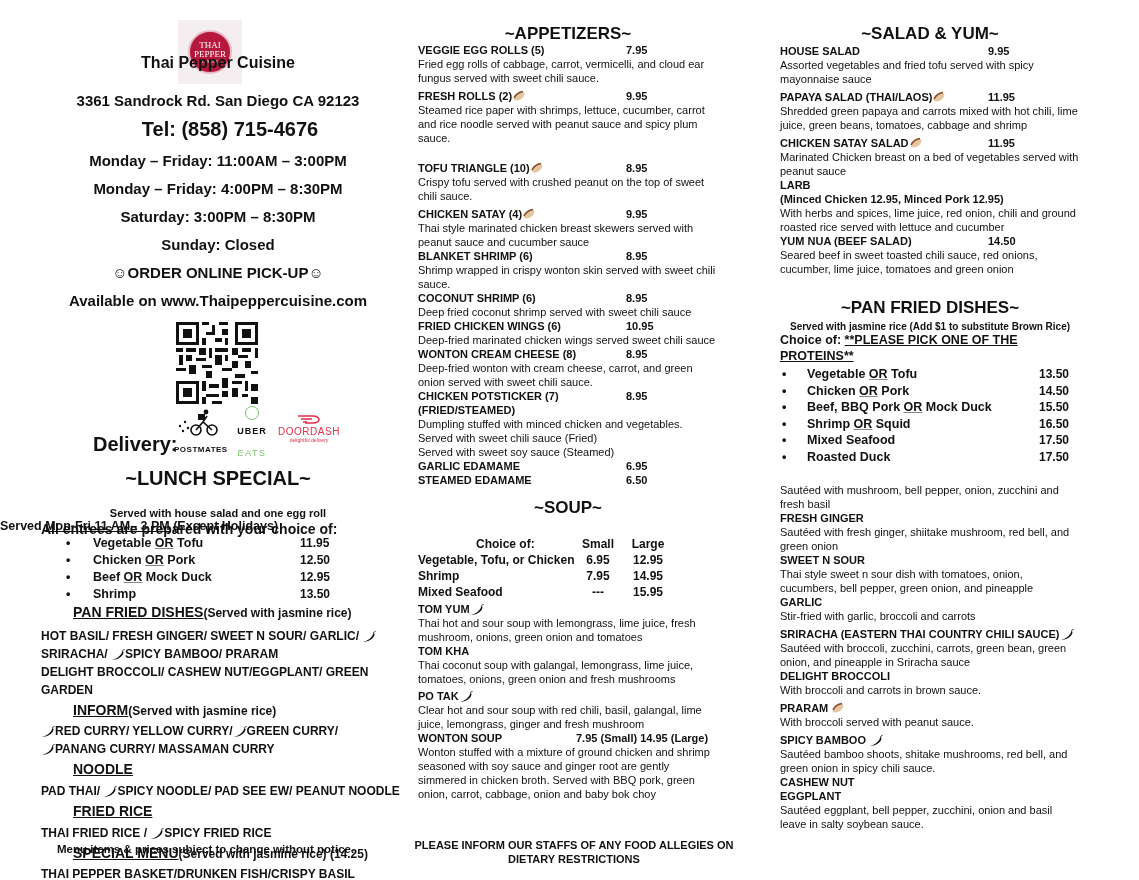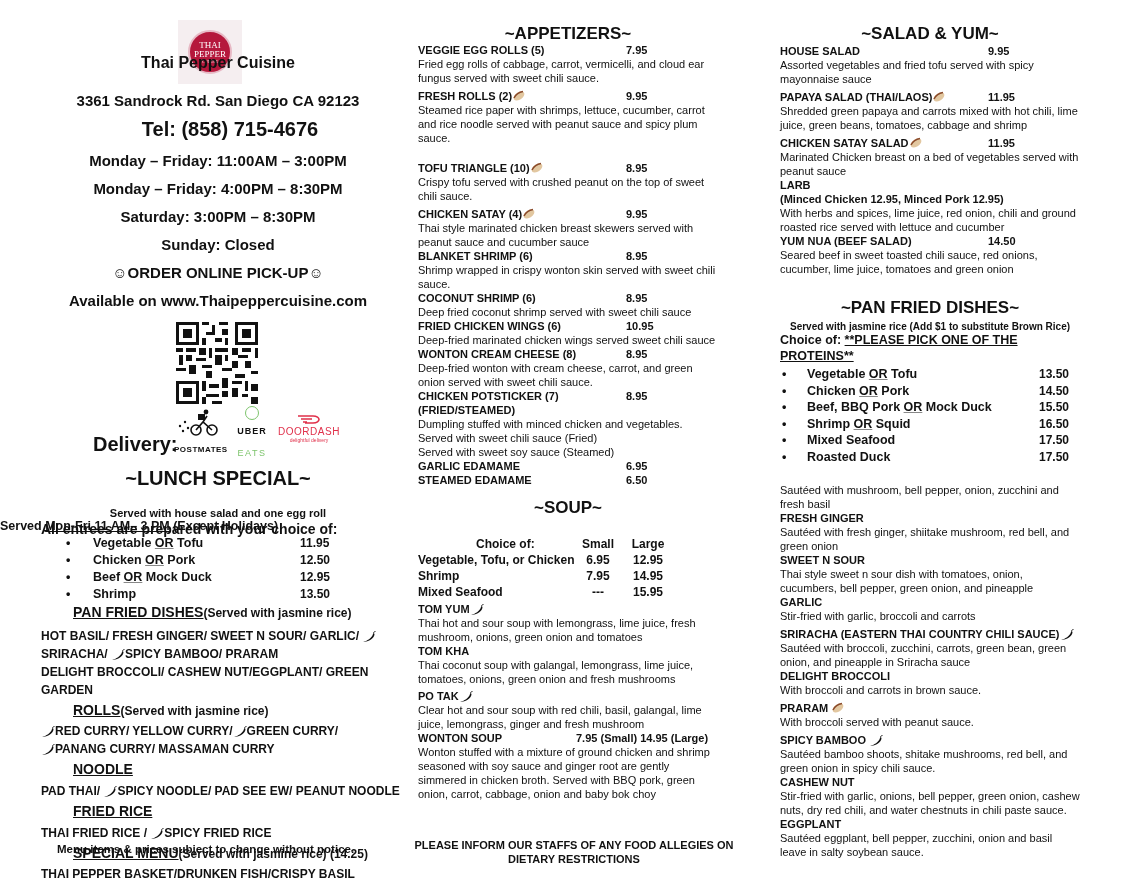--- a/index.html
+++ b/index.html
@@ -248,21 +248,21 @@
 
   <div class="lunch-cats">
     <div class="cat-head"><span>PAN FRIED DISHES</span><span class="paren"> (Served with jasmine rice)</span></div>
     <div class="cat-line" style="margin-top:3px"><span>HOT BASIL/ FRESH GINGER/ SWEET N SOUR/ GARLIC/ </span><span class="chili"><svg>
             <use href="#chili-sym"></use>
           </svg></span></div>
     <div class="cat-line"><span>SRIRACHA/ </span><span class="chili"><svg>
             <use href="#chili-sym"></use>
           </svg></span><span>SPICY BAMBOO/ PRARAM</span></div>
     <div class="cat-line">DELIGHT BROCCOLI/ CASHEW NUT/EGGPLANT/ GREEN GARDEN</div>
-    <div class="cat-head"><span>ROLLS</span><span class="paren"> (Served with jasmine rice)</span></div>
+    <div class="cat-head"><span>INFORM</span><span class="paren"> (Served with jasmine rice)</span></div>
     <div class="cat-line"><span class="chili"><svg>
             <use href="#chili-sym"></use>
           </svg></span><span>RED CURRY/ YELLOW CURRY/</span><span class="chili"><svg>
             <use href="#chili-sym"></use>
           </svg></span><span>GREEN CURRY/</span></div>
     <div class="cat-line"><span class="chili"><svg>
             <use href="#chili-sym"></use>
           </svg></span><span>PANANG CURRY/ MASSAMAN CURRY</span></div>
     <div class="cat-head">NOODLE</div>
     <div class="cat-line" style="margin-top:2px"><span>PAD THAI/ </span><span class="chili"><svg>
@@ -486,21 +486,20 @@
         <div class="item-desc">With broccoli served with peanut sauce.</div>
       </div>
       <div style="margin-top:4px">
         <div class="item-head"><span>SPICY BAMBOO</span> <span class="chili"><svg>
                 <use href="#chili-sym"></use>
               </svg></span></div>
         <div class="item-desc">Sautéed bamboo shoots, shitake mushrooms, red bell, and green onion in spicy chili sauce.</div>
       </div>
       <div>
         <div class="item-head">CASHEW NUT</div>
-        <div class="item-desc">Stir-fried with garlic, onions, bell pepper, green onion, cashew nuts, dry red chili, and water chestnuts in chili paste sauce.</div>
       </div>
       <div>
         <div class="item-head">EGGPLANT</div>
         <div class="item-desc">Sautéed eggplant, bell pepper, zucchini, onion and basil leave in salty soybean sauce.</div>
       </div>
     </div>
   </div>
 </div>
 
 </body></html>

